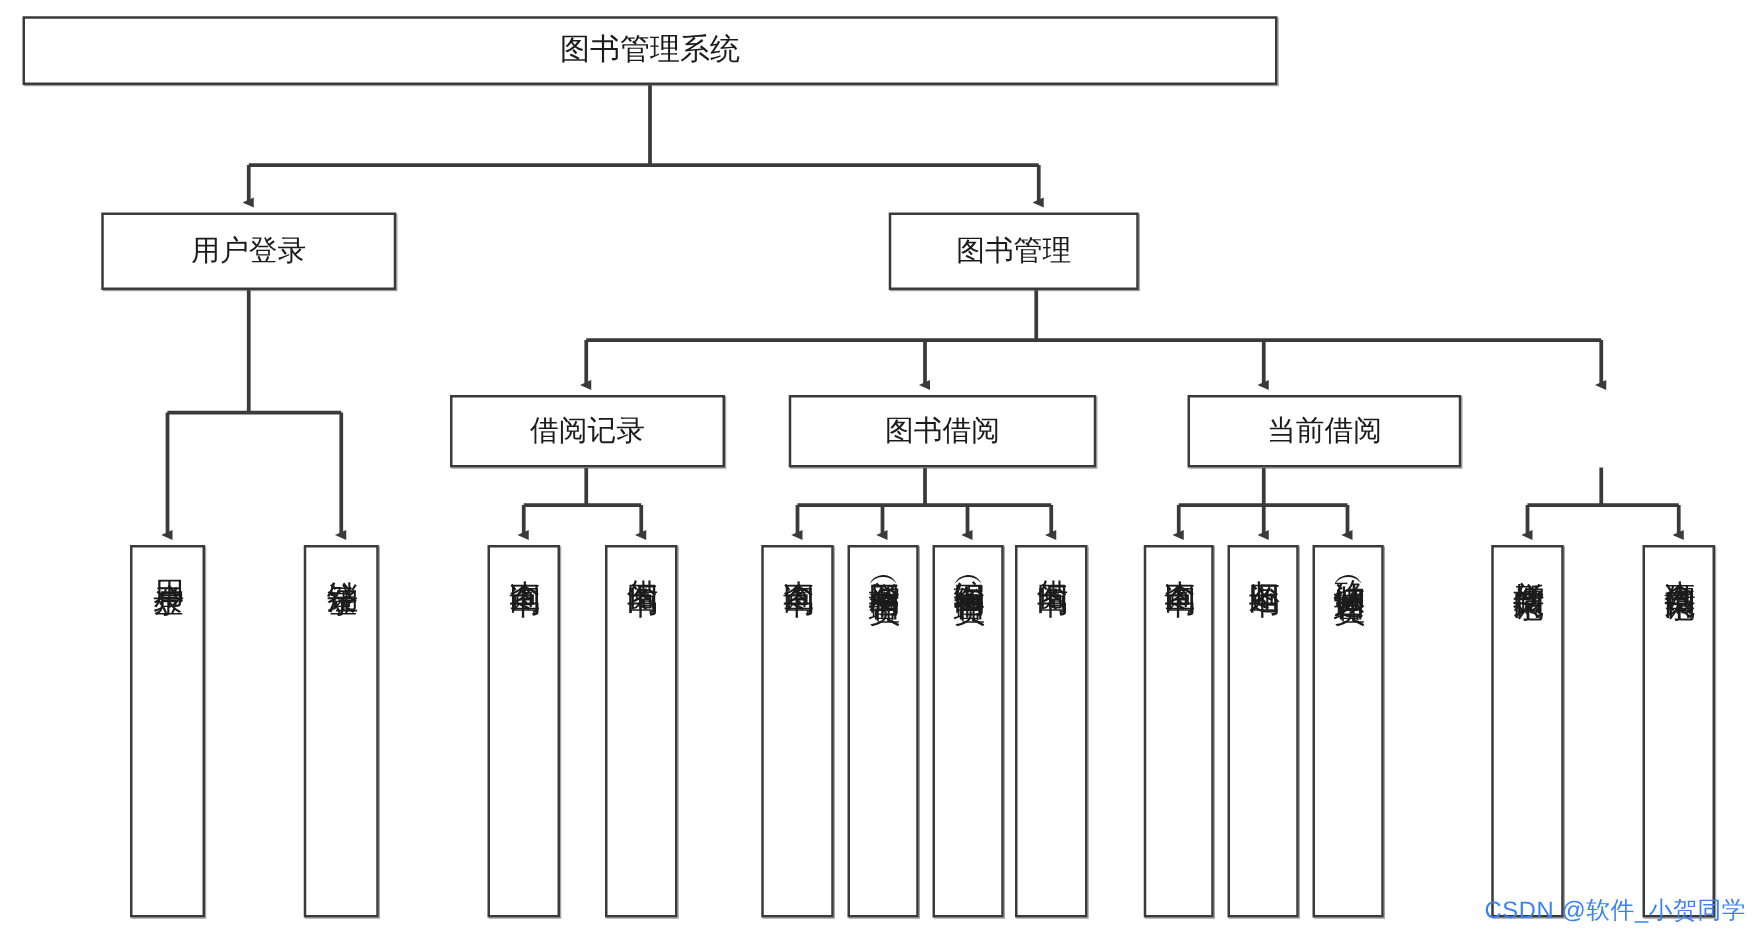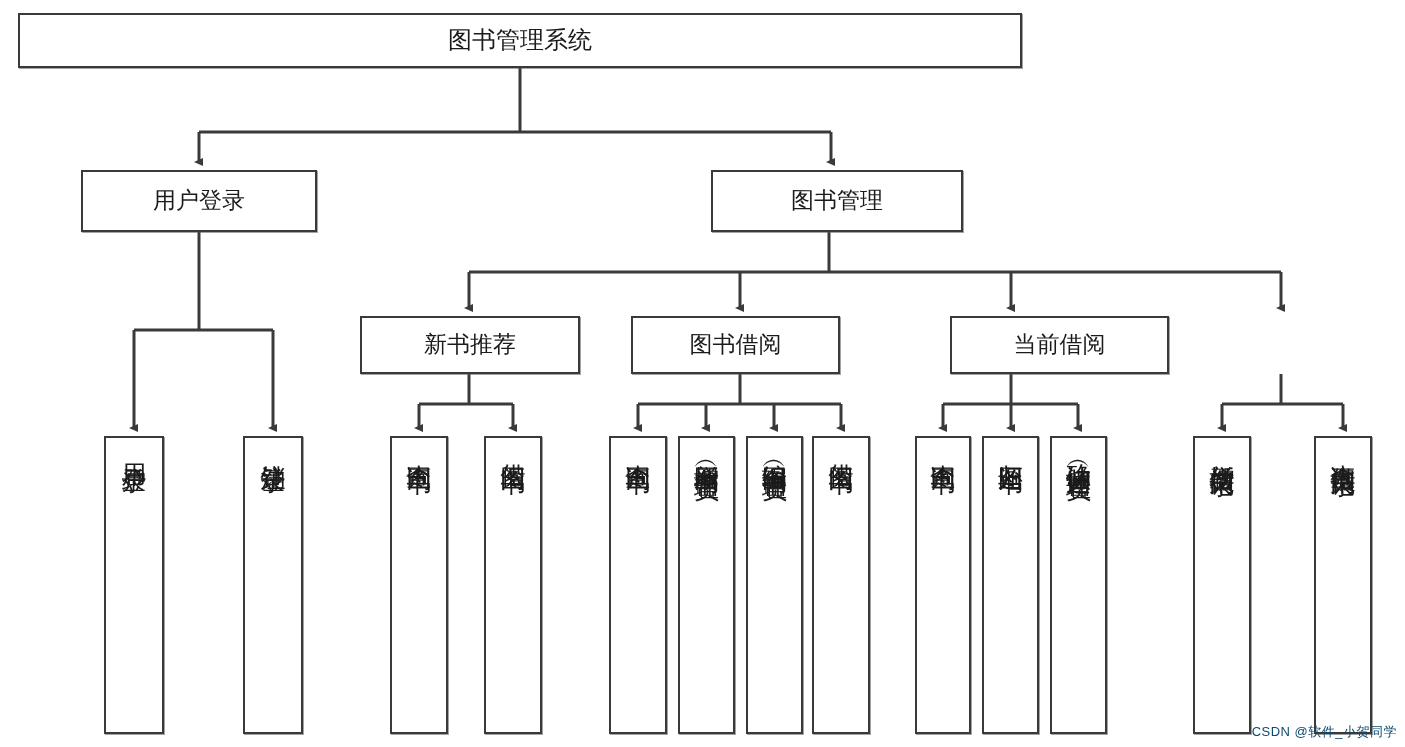--- a/index.html
+++ b/index.html
@@ -49,22 +49,22 @@
     letter-spacing:2px;
     line-height:1;
     white-space:normal;
   }
   .v-node.tall .lbl{font-size:25px;}
 
   #watermark{
     position:absolute;
     right:8px;
     bottom:6px;
-    font-size:13px;
-    color:#0c4a6e;
+    font-size:19px;
+    color:#3b82f6;
     letter-spacing:.5px;
     white-space:nowrap;
     user-select:none;
   }
 </style>
 </head>
 <body>
 
 <div id="canvas">
 
@@ -118,28 +118,28 @@
     </g>
   </svg>
 
   <div class="node h-node" id="node-root" style="left:18px;top:13px;width:1004px;height:55px;">
     <span class="lbl">图书管理系统</span>
   </div>
 
   <div class="node h-node" style="left:81px;top:170px;width:236px;height:62px;">
     <span class="lbl">用户登录</span>
   </div>
-  <div class="node h-node" style="left:711px;top:170px;width:252px;height:62px;">
+  <div class="node h-node" style="left:711px;top:170px;width:200px;height:62px;">
     <span class="lbl">图书管理</span>
   </div>
 
   <div class="node h-node" style="left:360px;top:316px;width:220px;height:58px;">
-    <span class="lbl">新书推荐</span>
+    <span class="lbl">借阅记录</span>
   </div>
-  <div class="node h-node" style="left:631px;top:316px;width:209px;height:58px;">
+  <div class="node h-node" style="left:631px;top:316px;width:246px;height:58px;">
     <span class="lbl">图书借阅</span>
   </div>
   <div class="node h-node" style="left:902px;top:316px;width:219px;height:58px;margin-left:48px;">
     <span class="lbl">当前借阅</span>
   </div>
 
   <div class="node v-node" style="left:104px;top:436px;width:60px;height:298px;">
     <span class="lbl">用户登录</span>
   </div>
   <div class="node v-node" style="left:243px;top:436px;width:60px;height:298px;">

